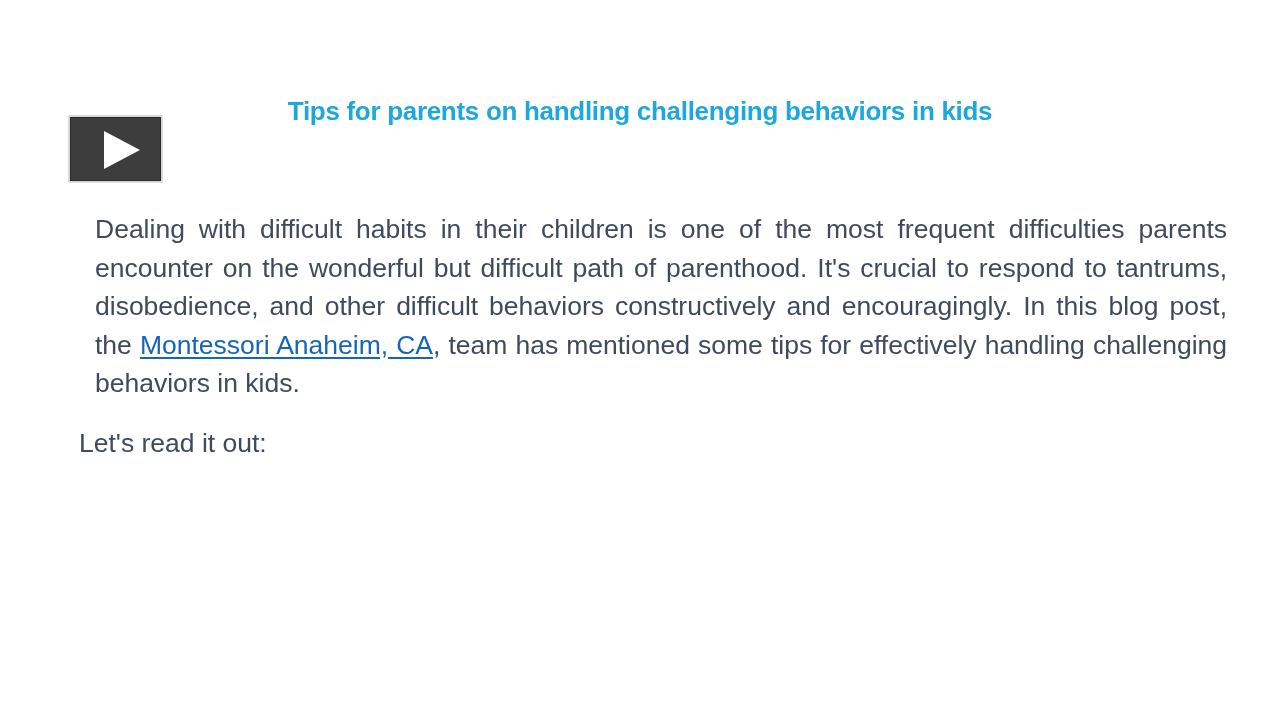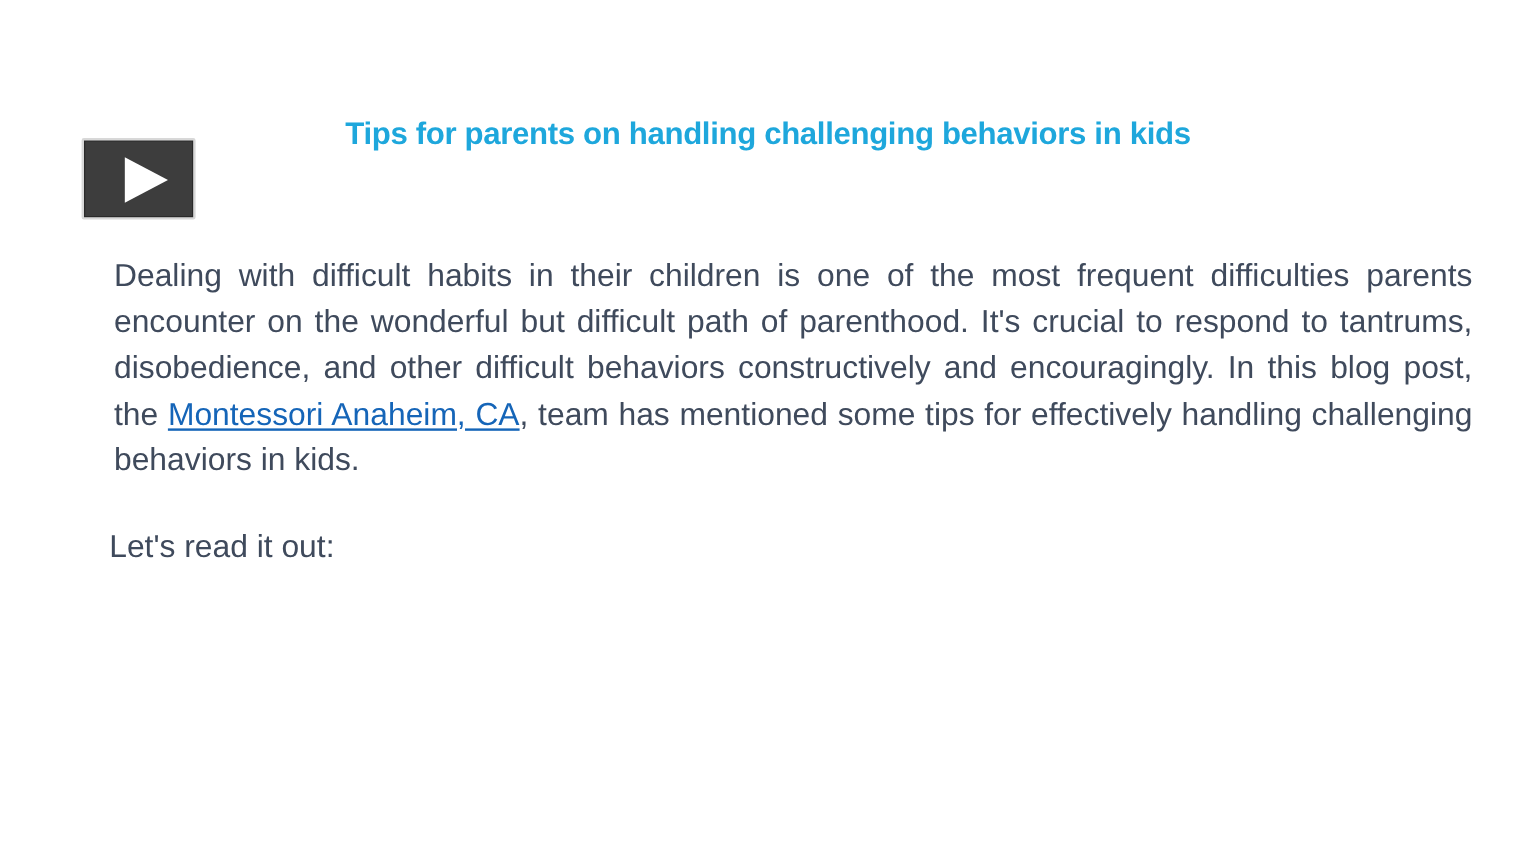--- a/index.html
+++ b/index.html
@@ -68,21 +68,21 @@
       text-decoration: underline;
       text-underline-offset: 3px;
     }
     .read-out {
       position: absolute;
       left: 79px;
       top: 424px;
       color: #3f4a5c;
       font-size: 26.5px;
       line-height: 38px;
-      margin: 12px;
+      margin: 0;
     }
   </style>
 </head>
 <body>
 
 <div class="slide">
 
   <div class="play-button">
     <span class="play-icon"></span>
   </div>

